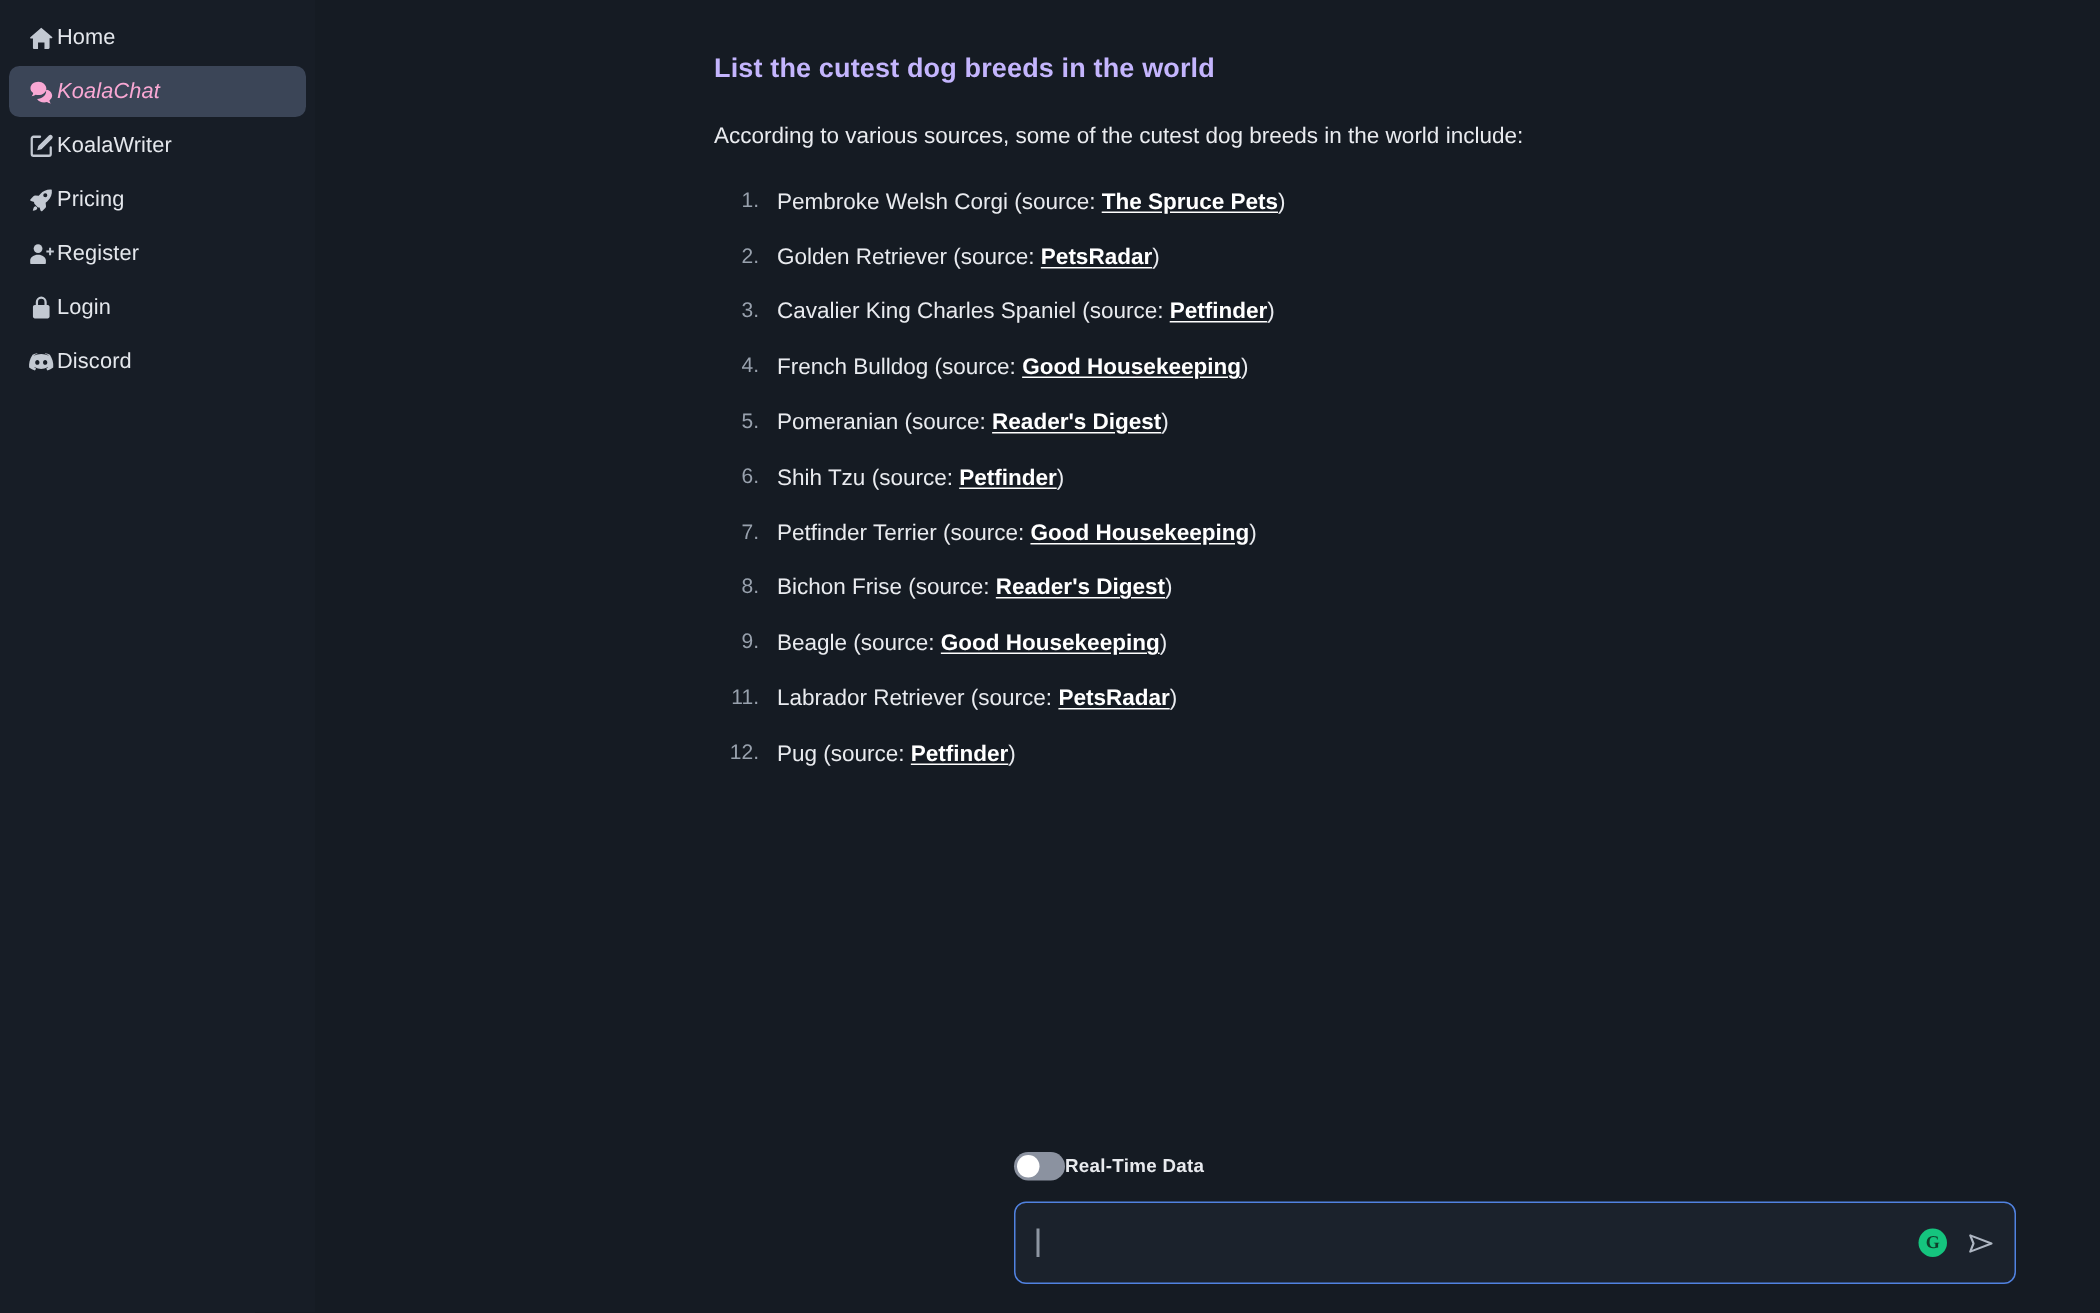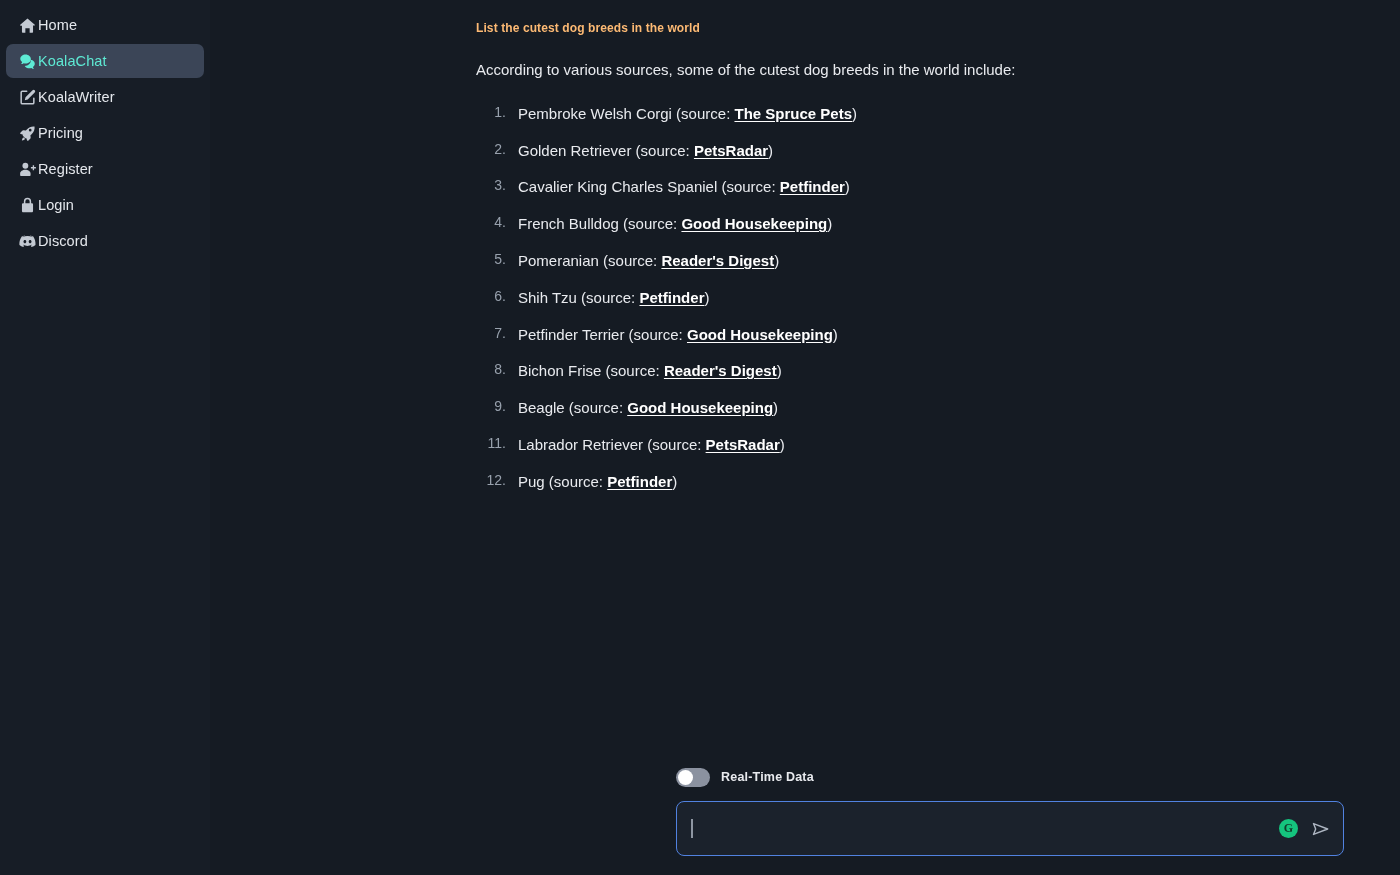--- a/index.html
+++ b/index.html
@@ -23,32 +23,32 @@
     padding:0 12px; border-radius:7px;
     color:#e8eaed; font-size:14.5px;
     cursor:pointer; user-select:none;
   }
   .nav-item.active { background:#3b4557; }
   .nav-item .ico {
     width:19px; height:19px; flex:0 0 19px;
     display:flex; align-items:center; justify-content:center;
     color:#c3c9d2;
   }
-  .nav-item.active .ico, .nav-item.active .lbl { color:#5eead4; }
+  .nav-item.active .ico, .nav-item.active .lbl { color:#f9a8d4;font-style:italic; }
   .nav-item .ico svg { display:block; }
   .nav-item .lbl { color:#e4e7ec; letter-spacing:.1px; }
 
   
   .main { flex:1 1 auto; position:relative; }
   .content {
     position:absolute; left:266px; top:0; width:680px;
   }
   .chat-title {
-    color:#fdba74; font-size:12px; font-weight:bold;
-    margin-top:21px; letter-spacing:.1px;
+    color:#c4b5fd; font-size:18px; font-weight:bold;
+    margin-top:35px; letter-spacing:.1px;
   }
   .chat-para {
     color:#e9ebef; font-size:15px; margin-top:24px; line-height:1.45;
   }
   ol.breeds {
     margin-top:22px; list-style:none;
   }
   ol.breeds li {
     position:relative;
     color:#e9ebef; font-size:15px;
@@ -65,21 +65,21 @@
   ol.breeds li .lnk {
     color:#ffffff; font-weight:bold;
     text-decoration:underline;
     text-underline-offset:2px;
   }
 
   
   .composer {
     position:absolute; left:466px; top:766px; width:668px;
   }
-  .rt-row { display:flex; align-items:center; gap:11px; height:22px; }
+  .rt-row { display:flex; align-items:center; height:22px; }
   .toggle {
     width:34px; height:19px; border-radius:10px;
     background:#8b92a0; position:relative; cursor:pointer;
     flex:0 0 34px;
   }
   .toggle .knob {
     position:absolute; top:2px; left:2px;
     width:15px; height:15px; border-radius:50%;
     background:#ffffff;
   }

